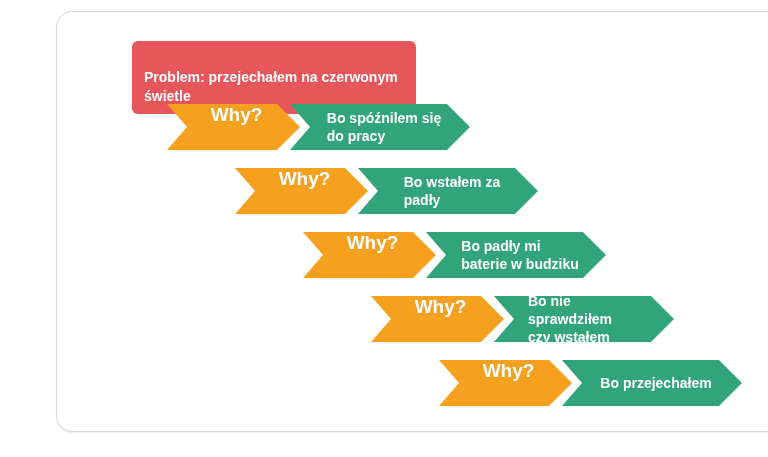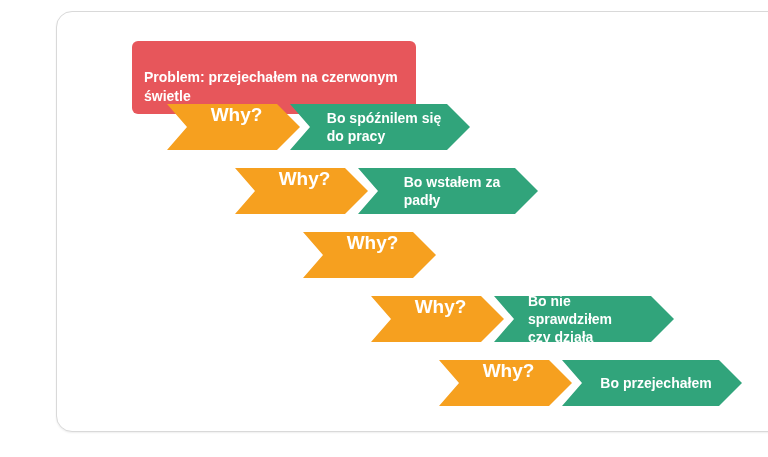--- a/index.html
+++ b/index.html
@@ -80,29 +80,33 @@
       <div class="chev answer">
         <span>Bo wstałem za
 padły</span>
       </div>
     </div>
 
     <div class="row r2">
       <div class="chev why">
         <span>Why?</span>
       </div>
+      <div class="chev answer">
+        <span>Bo padły mi
+baterie w budziku</span>
+      </div>
     </div>
 
     <div class="row r3">
       <div class="chev why">
         <span>Why?</span>
       </div>
       <div class="chev answer">
         <span>Bo nie sprawdziłem
-czy działa</span>
+czy wstałem</span>
       </div>
     </div>
 
     <div class="row r4">
       <div class="chev why">
         <span>Why?</span>
       </div>
       <div class="chev answer">
         <span>Bo przejechałem</span>
       </div>

